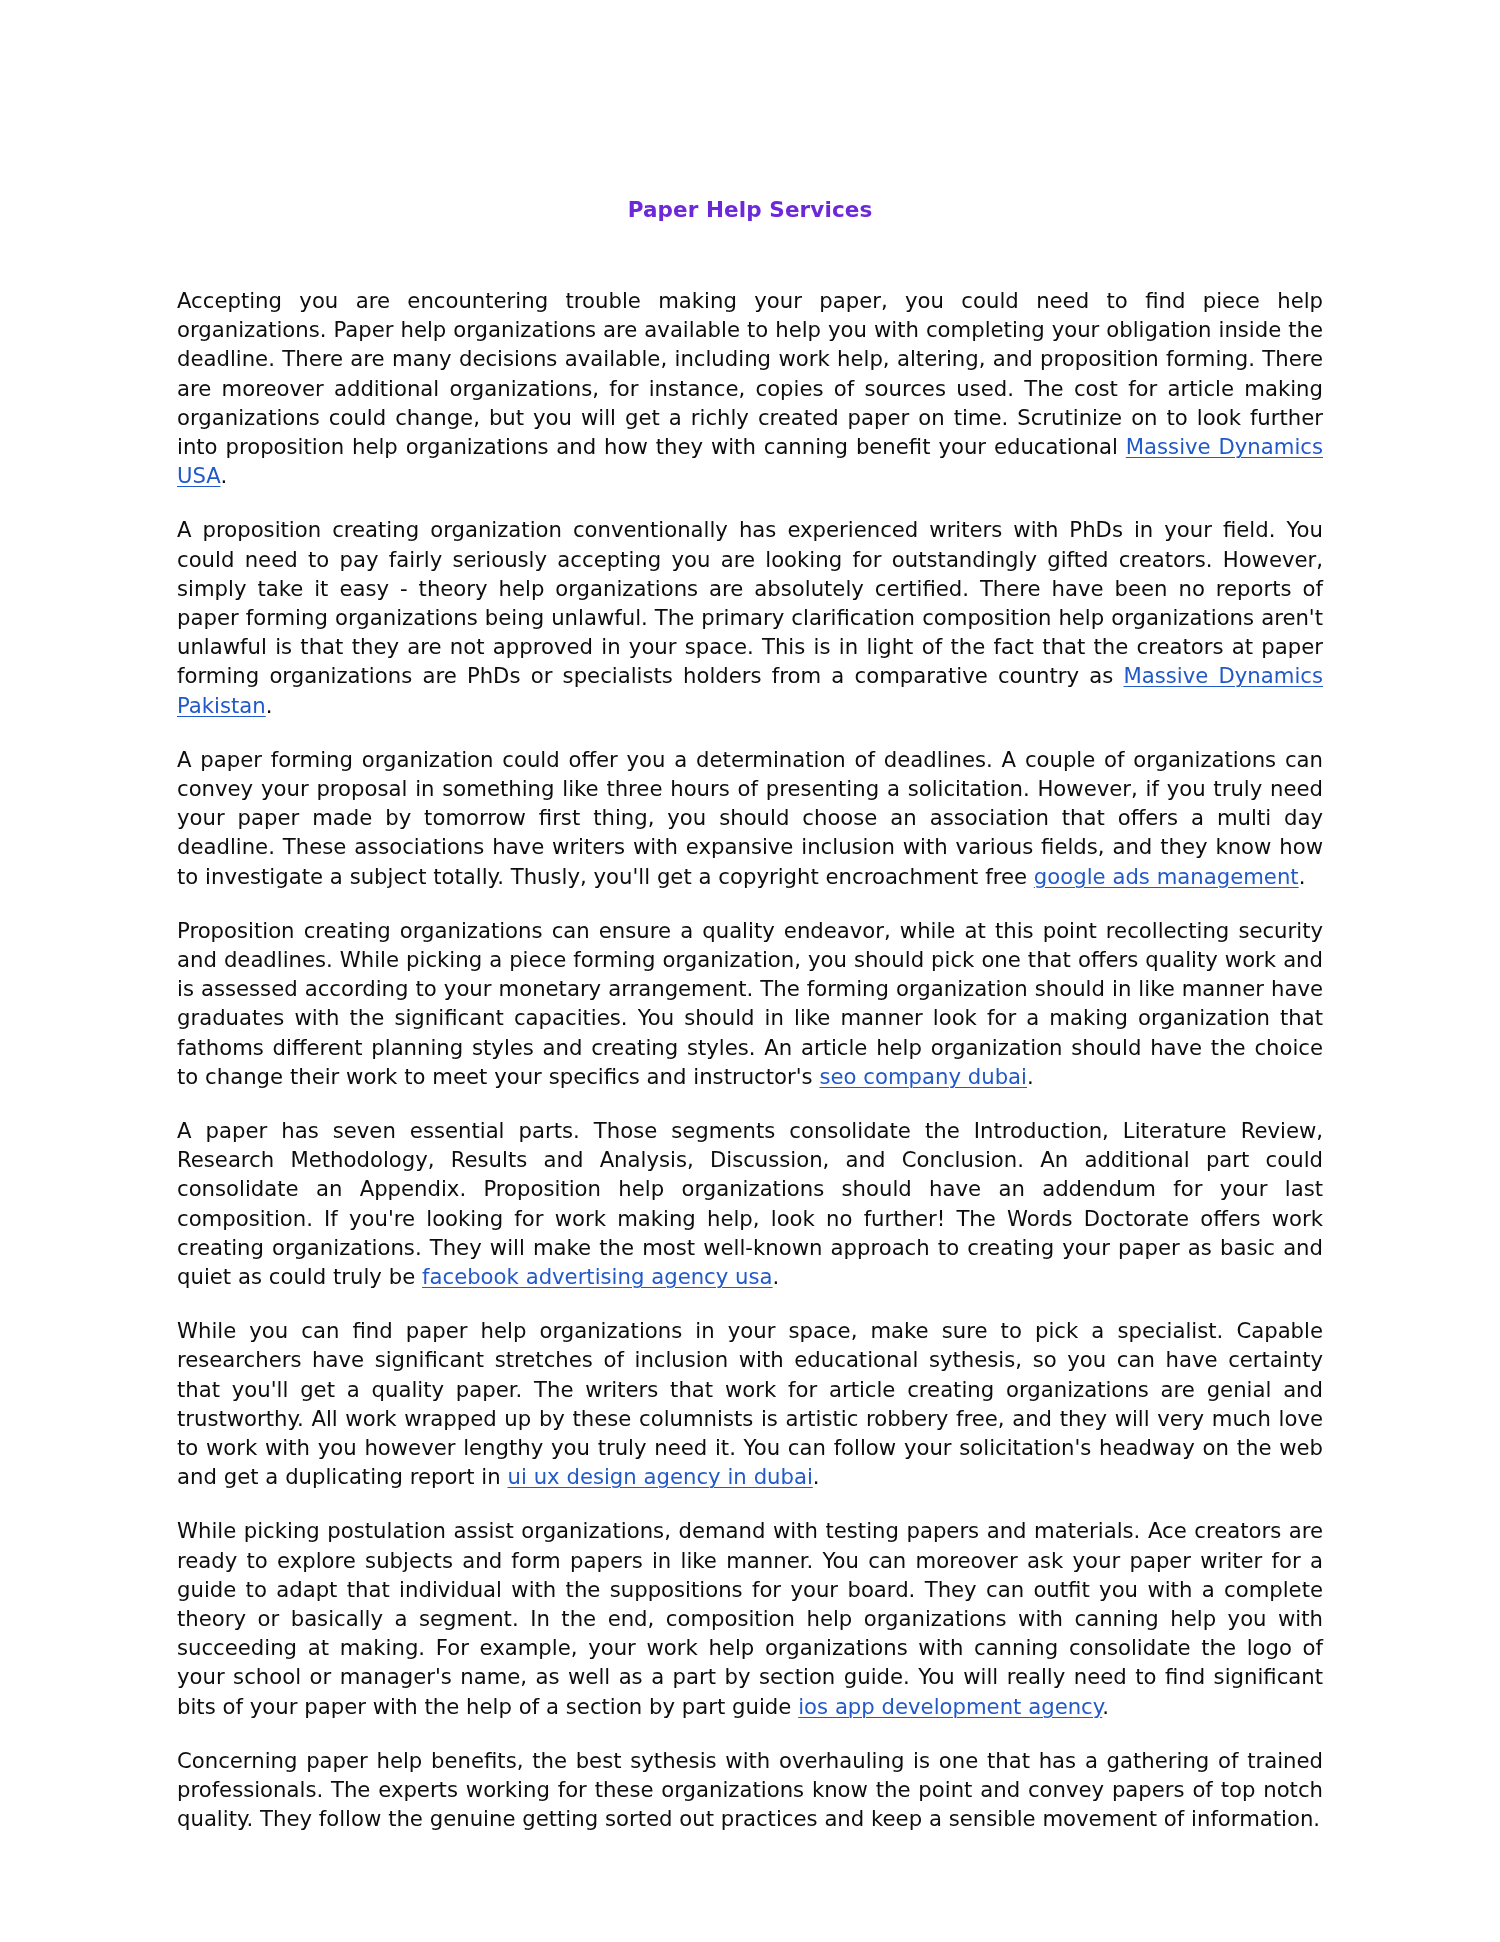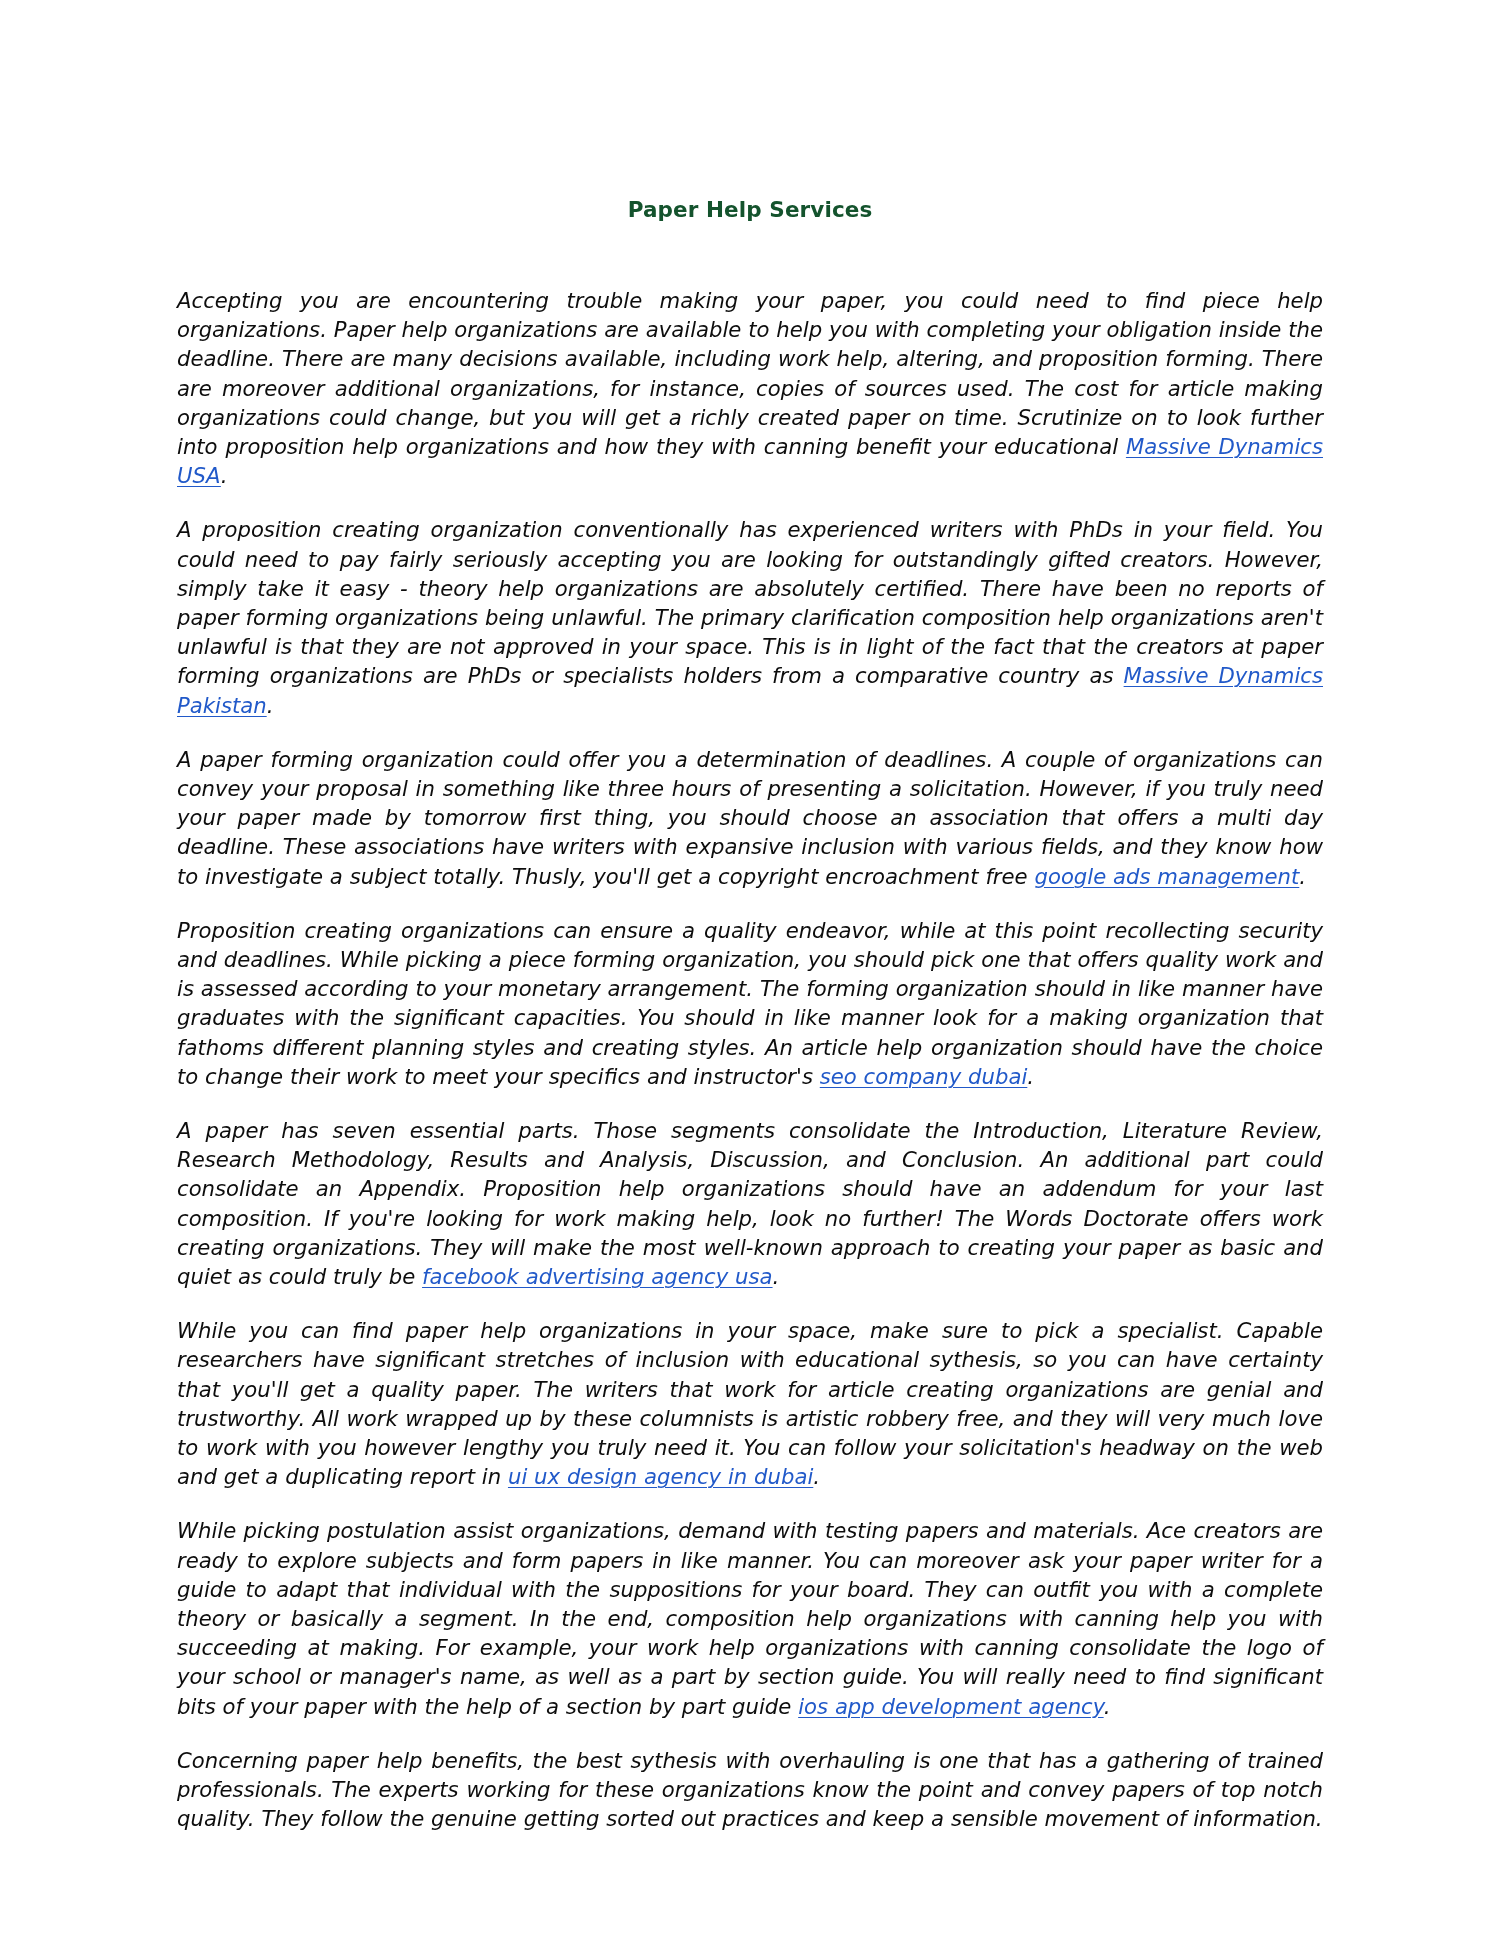--- a/index.html
+++ b/index.html
@@ -26,35 +26,34 @@
     width: 1146px;
   }
   .doc-title {
     text-align: center;
     font-weight: bold;
     font-size: 21.5px;
     line-height: 1.3;
     margin: 0;
     padding-top: 196px;
     letter-spacing: 0.1px;
-    color: #14532d;
+    color: #6d28d9;
   }
   .body-block {
     padding-top: 62px;
   }
   p.para {
     margin: 0 0 25px 0;
     font-size: 21.2px;
     line-height: 29.2px;
     text-align: justify;
     text-justify: inter-word;
     color: #0d0d0d;
     hyphens: none;
     word-spacing: 0.1px;
-    font-style: italic;
   }
   p.para:last-child {
     margin-bottom: 7px;
   }
   a.doclink {
     color: #2159c9;
     text-decoration: underline;
     text-decoration-thickness: 1px;
     text-underline-offset: 2.5px;
     cursor: pointer;

